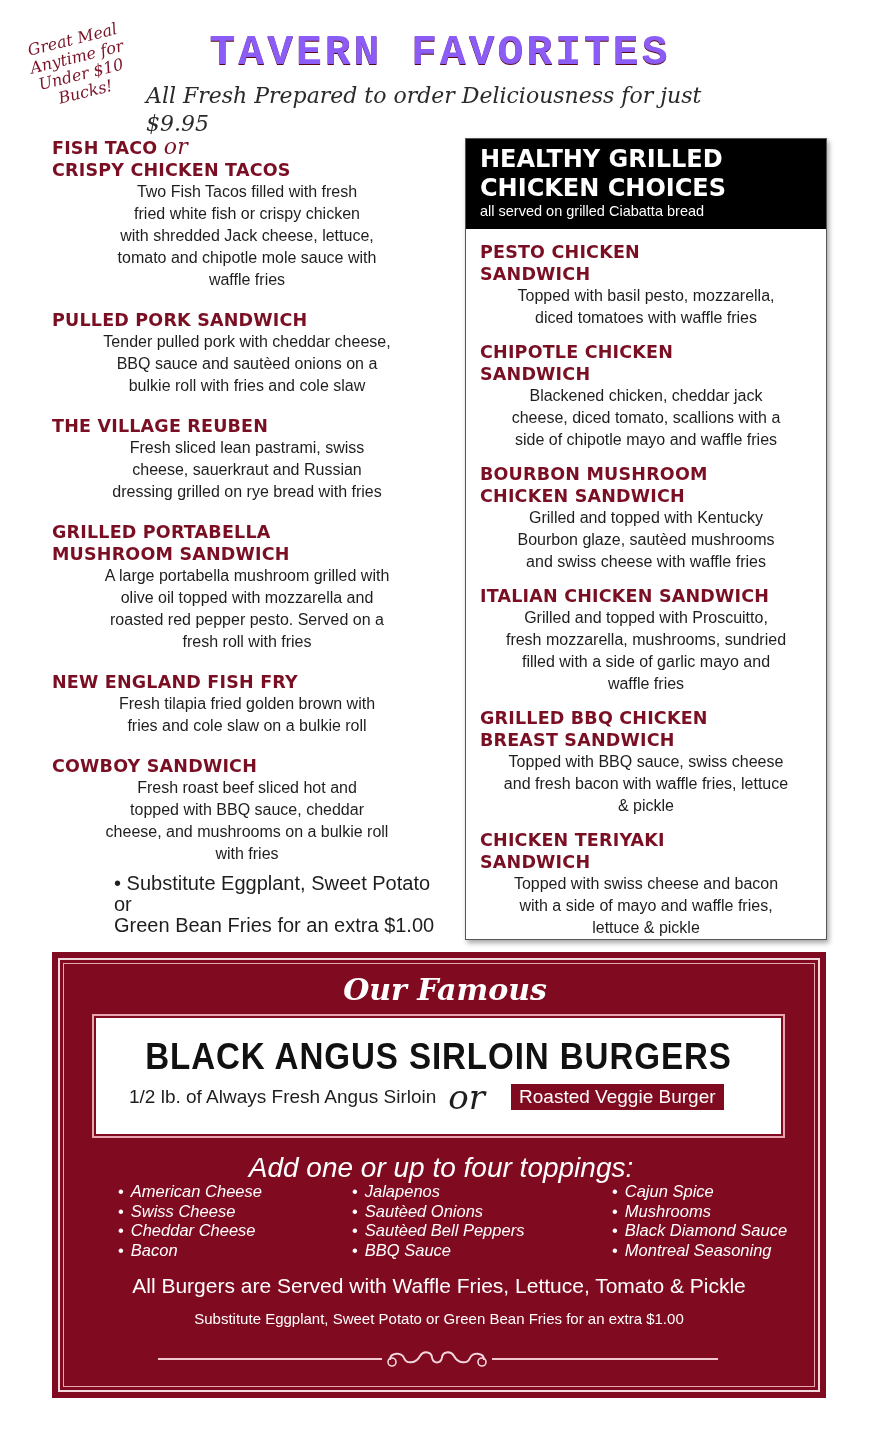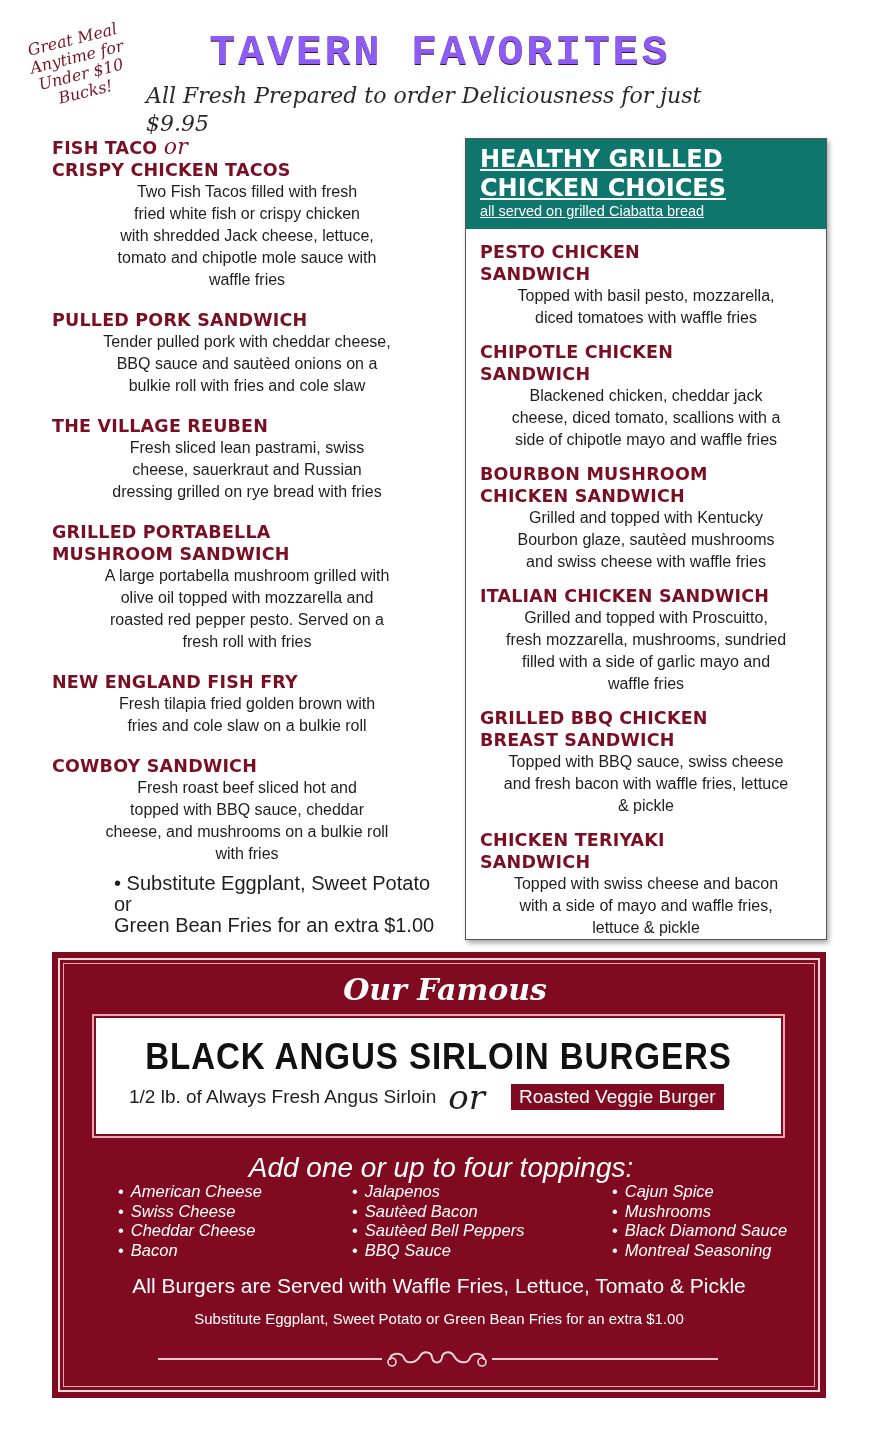--- a/index.html
+++ b/index.html
@@ -21,21 +21,21 @@
   .item { margin-bottom: 18px; }
   .item-name { font-family: "DejaVu Sans", sans-serif; font-weight: bold; color: #7a0f24;
                font-size: 17.5px; line-height: 22px; letter-spacing: 0.2px; white-space: pre-line; }
   .item-name .or { font-family: "DejaVu Serif", serif; font-style: italic; font-weight: normal;
                    font-size: 22px; }
   .item-desc { font-size: 16px; line-height: 22px; color: #1e1e1e; white-space: pre-line; text-align: center; }
   .note { margin-left: 62px; margin-top: -10px; font-size: 20px; line-height: 21px; white-space: pre-line; }
 
   .chicken-box { position: absolute; left: 465px; top: 138px; width: 360px; height: 800px;
                  border: 1.5px solid #555; background: #fff; box-shadow: 2px 3px 5px rgba(0,0,0,0.35); }
-  .chicken-header { background: #0f766e; color: #fff; padding: 6px 14px 6px 14px; height: 78px; text-decoration: underline; }
+  .chicken-header { background: #000000; color: #fff; padding: 6px 14px 6px 14px; height: 78px; }
   .chicken-title { font-family: "DejaVu Sans", sans-serif; font-weight: bold; font-size: 24px;
                    line-height: 29px; white-space: pre-line; }
   .chicken-sub { font-size: 14.5px; line-height: 17px; }
   .chicken-list { padding: 12px 14px 0 14px; }
   .chicken-list .item { margin-bottom: 12px; }
 
   .burger-panel { position: absolute; left: 52px; top: 952px; width: 774px; height: 446px;
                   background: #800a20; }
   .burger-frame { position: absolute; left: 6px; top: 6px; right: 6px; bottom: 6px;
                   border: 2px solid #f0d8dc; }
@@ -189,21 +189,21 @@
   <div class="toppings-head">Add one or up to four toppings:</div>
   <div class="toppings">
     <ul class="col1">
       <li>American Cheese</li>
       <li>Swiss Cheese</li>
       <li>Cheddar Cheese</li>
       <li>Bacon</li>
     </ul>
     <ul class="col2">
       <li>Jalapenos</li>
-      <li>Sautèed Bacon</li>
+      <li>Sautèed Onions</li>
       <li>Sautèed Bell Peppers</li>
       <li>BBQ Sauce</li>
     </ul>
     <ul class="col3">
       <li>Cajun Spice</li>
       <li>Mushrooms</li>
       <li>Black Diamond Sauce</li>
       <li>Montreal Seasoning</li>
     </ul>
   </div>

